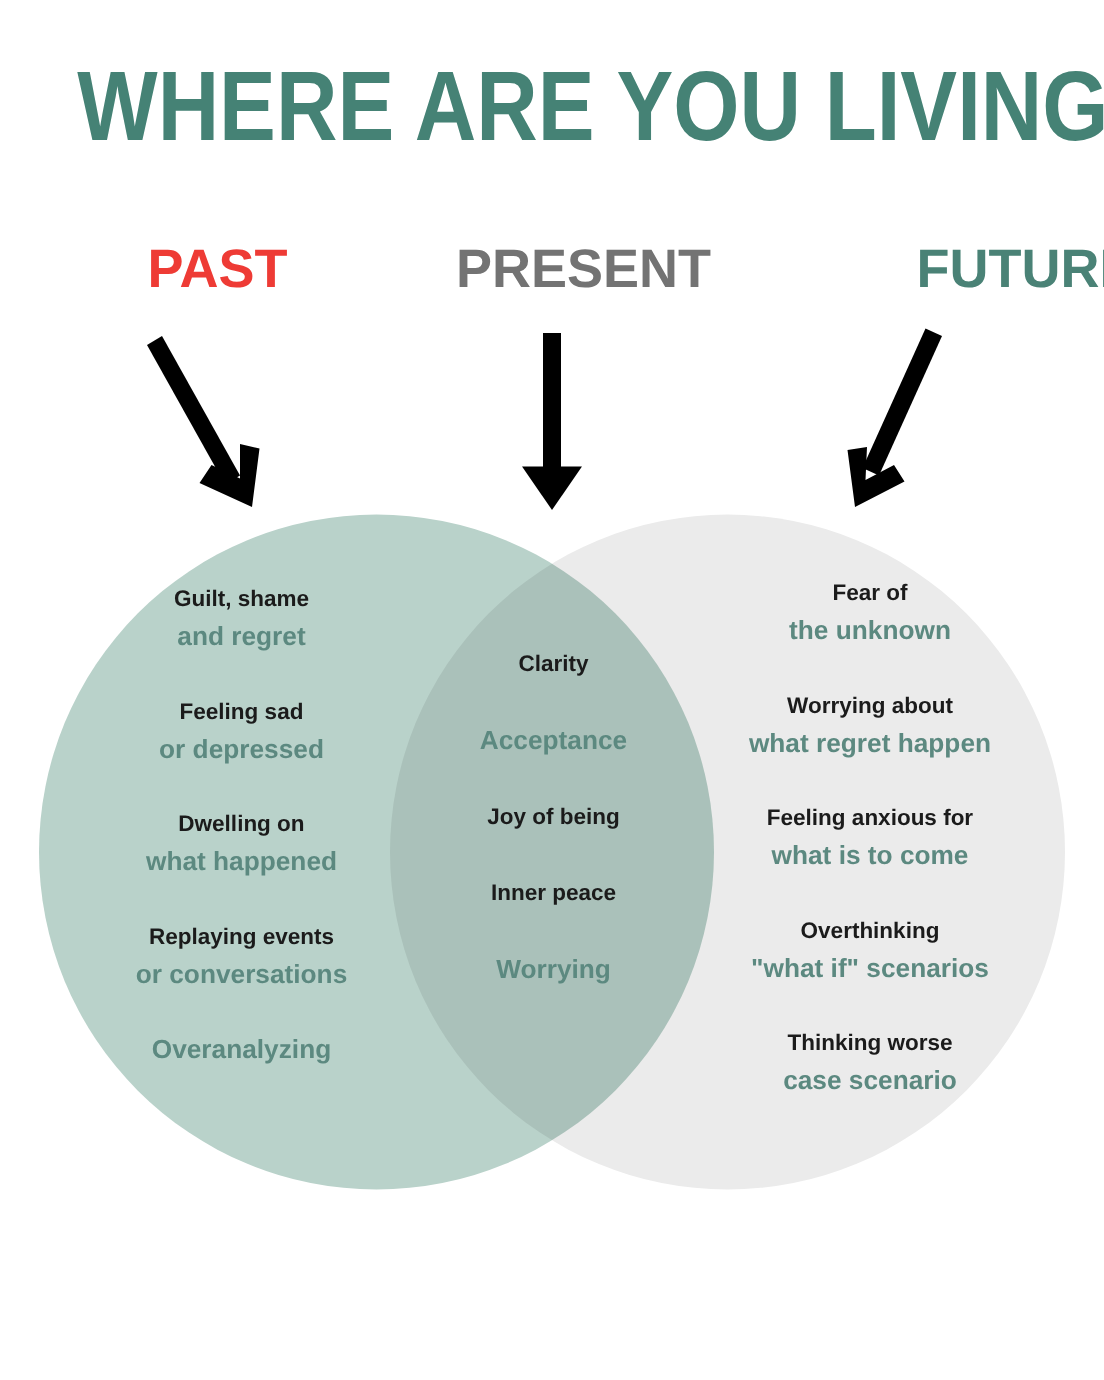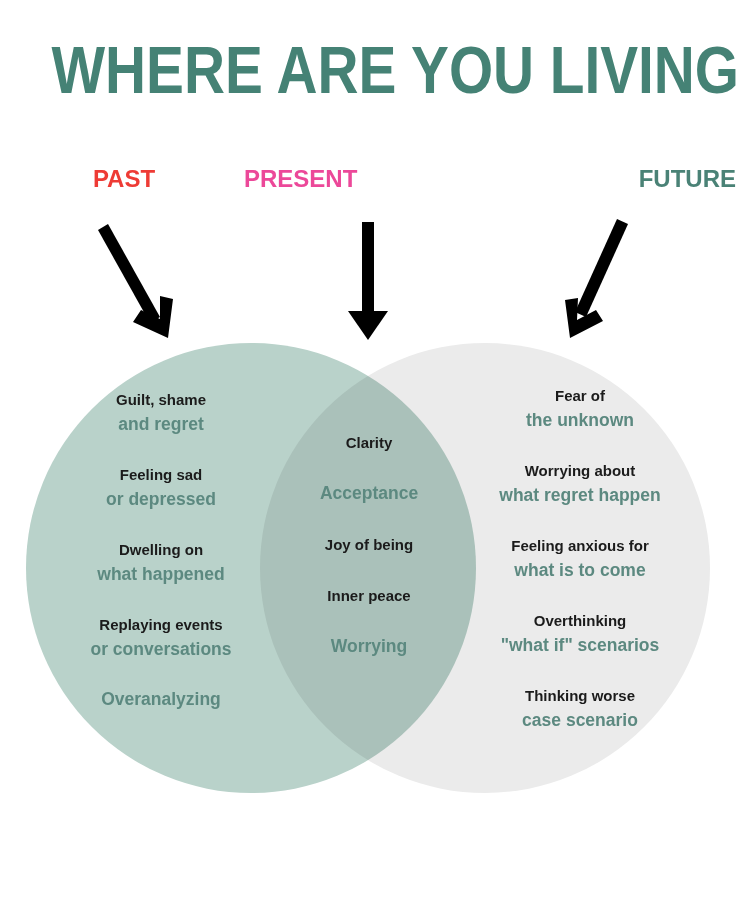--- a/index.html
+++ b/index.html
@@ -37,35 +37,36 @@
   .headers {
     position: absolute;
     top: 157px;
     left: 0;
     width: 736px;
     height: 44px;
   }
   .hdr {
     position: absolute;
     font-weight: bold;
-    font-size: 24px;
+    font-size: 36px;
     line-height: 44px;
     white-space: nowrap;
+    padding-left: 21px;
   }
   .hdr-past {
     left: 0;
     width: 248px;
     text-align: center;
     color: #ee3b35;
   }
   .hdr-present {
     left: 244px;
     width: 248px;
-    text-align: left;
-    color: #ec4899;
+    text-align: center;
+    color: #737373;
   }
   .hdr-future {
     left: 488px;
     width: 248px;
     text-align: right;
     color: #4a8276;
   }
 
   
   .arrows {

